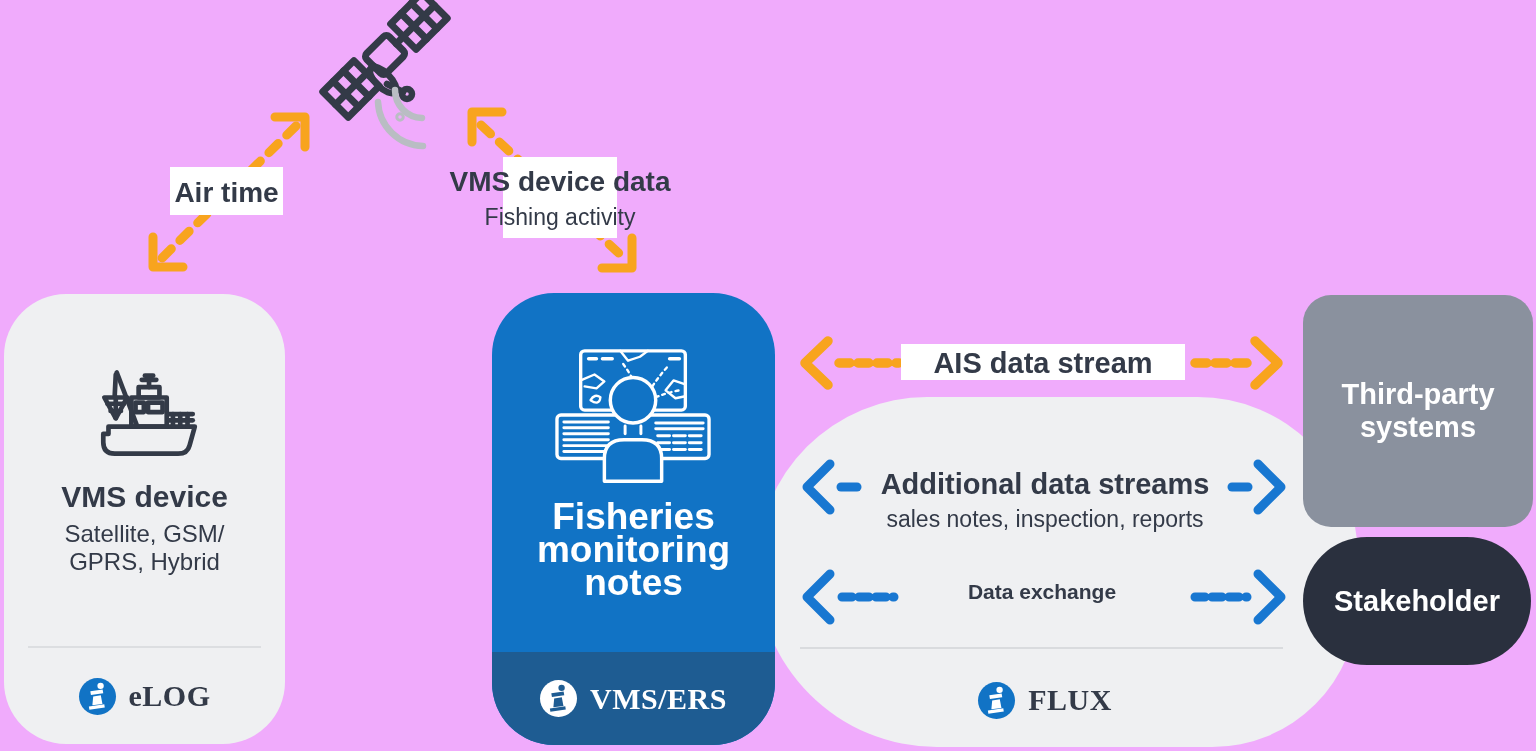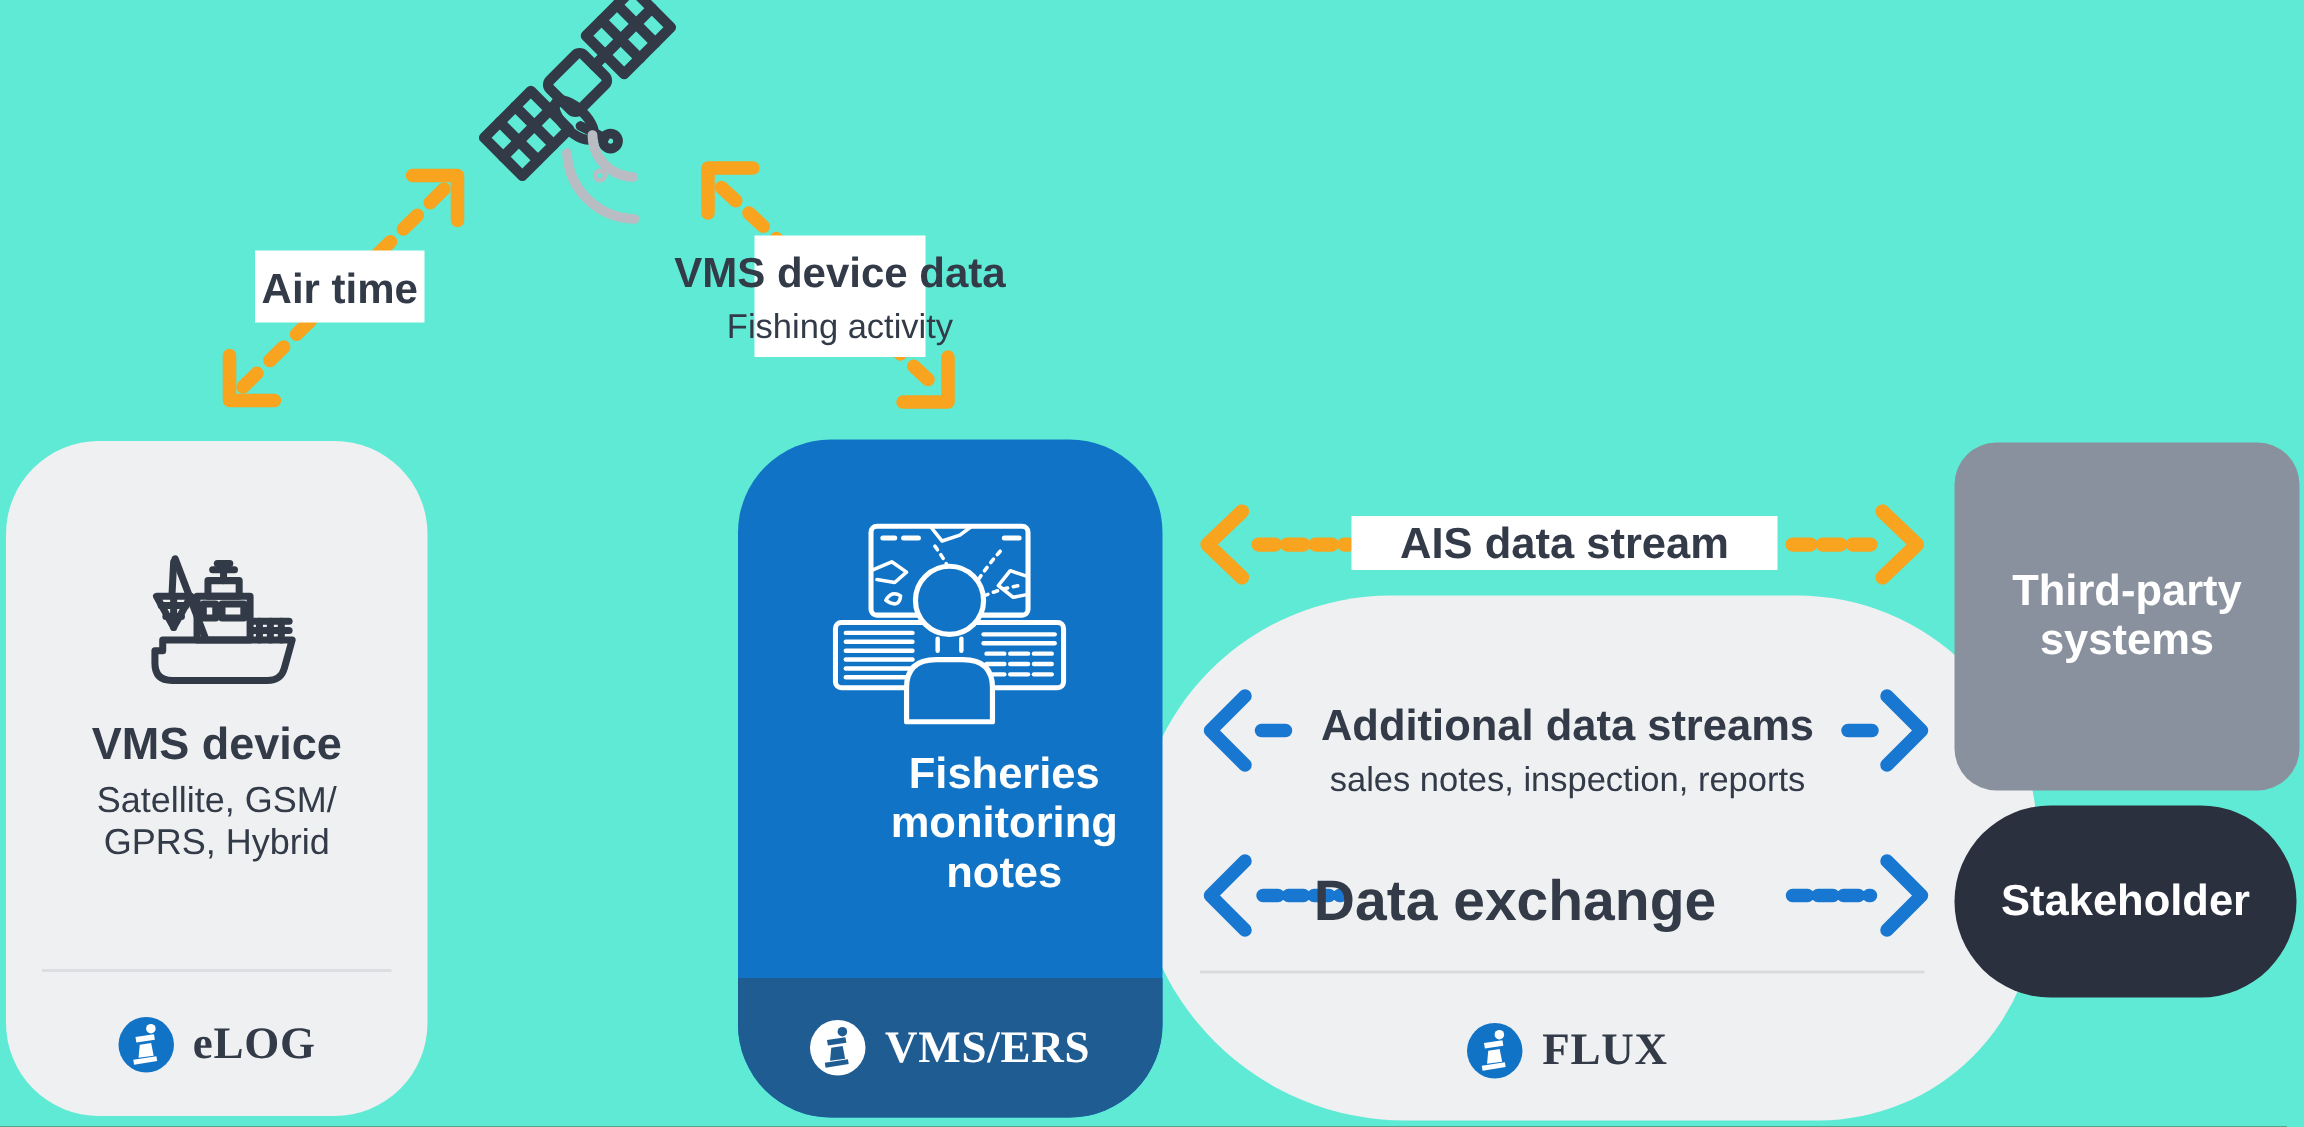--- a/index.html
+++ b/index.html
@@ -1,16 +1,16 @@
 <!DOCTYPE html>
 <html><head>
 <meta charset="utf-8">
 <style>
   html,body{margin:0;padding:0;background:#47724F;}
-  #stage{position:relative;width:1536px;height:751px;background:#5eead4;overflow:hidden;
+  #stage{position:relative;width:1536px;height:751px;background:#f0abfc;overflow:hidden;
          font-family:"Liberation Sans",sans-serif;color:#333A48;}
   .abs{position:absolute;}
   .card{border-radius:62px;}
   .light{background:#EFF0F2;}
   .label-box{background:#FFFFFF;}
   .ttl{font-weight:700;}
   .ctr{text-align:center;}
   .nowrap{white-space:nowrap;}
   .white{color:#FFFFFF;}
   svg{display:block;overflow:visible;}
@@ -160,21 +160,21 @@
       </g>
       <g fill="#1173C5" stroke="#FFFFFF" stroke-width="3.5" stroke-linejoin="round">
         <circle cx="79" cy="52" r="23"></circle>
         <path d="M50,134 V111 Q50,92 70,92 H88 Q108,92 108,111 V134 Z"></path>
       </g>
       <g stroke="#FFFFFF" stroke-width="3" stroke-linecap="round">
         <line x1="71" y1="78" x2="71" y2="86"></line>
         <line x1="87" y1="78" x2="87" y2="86"></line>
       </g>
     </svg>
-    <div class="abs ttl ctr white" style="left:0;top:207px;width:100%;font-size:29px;line-height:33px;padding-left:36px;">
+    <div class="abs ttl ctr white" style="left:0;top:207px;width:100%;font-size:37px;line-height:33px;">
       <span style="display:block;">Fisheries</span>
       <span style="display:block;text-align:center;">monitoring</span>
       <span style="display:block;">notes</span>
     </div>
     <div class="abs badge-row" style="left:0;bottom:0;width:100%;height:93px;background:#1E5C92;border-radius:0 0 62px 62px;">
       <svg width="37" height="37" viewBox="0 0 36 36">
         <circle cx="18" cy="18" r="18" fill="#FFFFFF"></circle>
         <g fill="#1E5C92">
           <circle cx="21" cy="7.6" r="3.1"></circle>
           <path d="M11,13 L23,11.2 L23.6,14.8 L11.6,16.6 Z"></path>
@@ -211,21 +211,21 @@
   </div>
 
   <svg class="abs" style="left:795px;top:572px;z-index:2;" width="500" height="50" viewBox="0 0 500 50">
     <g fill="none" stroke="#1877D1" stroke-width="9" stroke-linecap="round" stroke-linejoin="round">
       <path d="M35,2 L12,25 L35,48"></path>
       <line x1="47" y1="25" x2="99" y2="25" stroke-dasharray="10 7"></line>
       <line x1="400" y1="25" x2="452" y2="25" stroke-dasharray="10 7"></line>
       <path d="M463,2 L486,25 L463,48"></path>
     </g>
   </svg>
-  <div class="abs ttl ctr nowrap" style="left:860px;top:580px;width:300px;font-size:38px;z-index:2;">Data exchange</div>
+  <div class="abs ttl ctr nowrap" style="left:892px;top:580px;width:300px;font-size:21px;z-index:2;">Data exchange</div>
 
   <div class="abs" style="left:800px;top:647px;width:483px;height:2px;background:#D9DBDE;z-index:2;"></div>
   <div class="abs badge-row" style="left:940px;top:680px;width:210px;height:40px;z-index:2;">
     <svg width="37" height="37" viewBox="0 0 36 36">
       <circle cx="18" cy="18" r="18" fill="#1173C5"></circle>
       <g fill="#FFFFFF">
         <circle cx="21" cy="7.6" r="3.1"></circle>
         <path d="M11,13 L23,11.2 L23.6,14.8 L11.6,16.6 Z"></path>
         <path d="M13.8,18 L21.2,16.9 L22.8,25.2 L13,26.4 Z"></path>
         <path d="M9.6,27.8 L24.6,25.5 L25.1,28.6 L10.1,30.9 Z"></path>

